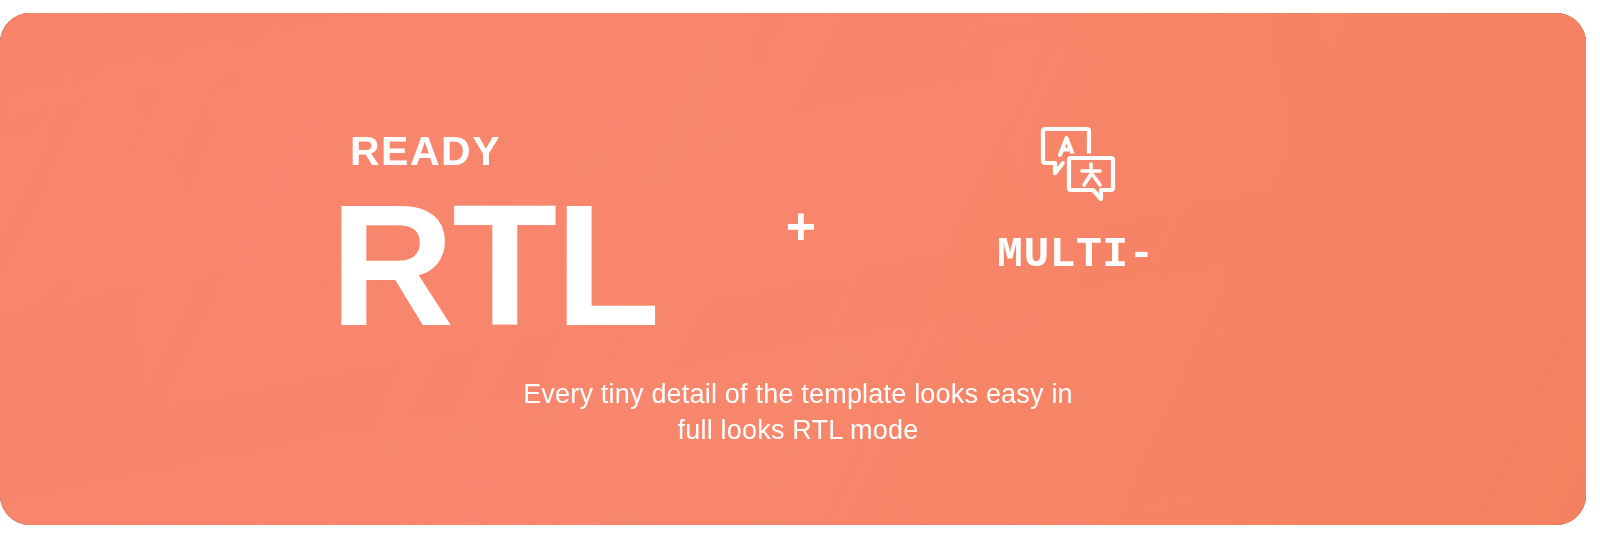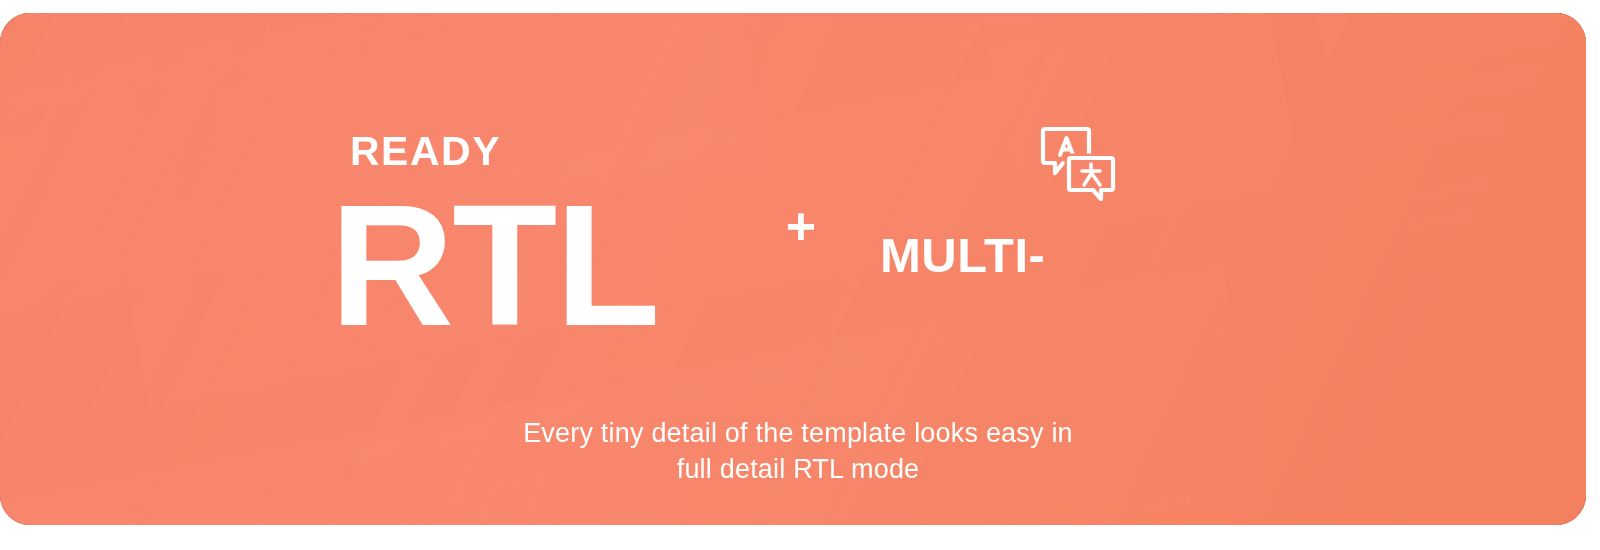--- a/index.html
+++ b/index.html
@@ -167,40 +167,40 @@
     top: 112px;
     width: 78px;
     height: 78px;
   }
 
   .multi-lang {
     position: absolute;
     left: 880px;
     top: 215px;
     width: 392px;
-    text-align: left;
-    font-size: 49px;
+    text-align: center;
+    font-size: 43px;
     font-weight: 700;
     color: #ffffff;
     line-height: 54px;
     letter-spacing: 0.5px;
+    font-family: Liberation Mono, monospace;
   }
 
   .subtitle {
     position: absolute;
     left: 298px;
     top: 363px;
     width: 1000px;
     text-align: center;
     font-size: 27px;
     font-weight: 300;
     color: #ffffff;
     line-height: 36px;
     letter-spacing: 0.2px;
-    margin-top: 39px;
   }
 </style>
 </head>
 <body>
 
 <div class="banner-wrap">
 
   <div class="banner-bg"></div>
 
   <div class="watermark-layer">
@@ -274,17 +274,17 @@
         <path d="M51 39 V43 M42 46 H60 M53 46 L44 60 M50 46 L60 60" fill="none" stroke="#ffffff" stroke-width="3.6" stroke-linejoin="round" stroke-linecap="round"></path>
       </svg>
     </div>
 
     <div class="multi-lang">
       <span>MULTI-</span><br>
     </div>
 
     <div class="subtitle">
       <span>Every tiny detail of the template looks easy in</span><br>
-      <span>full detail RTL mode</span>
+      <span>full looks RTL mode</span>
     </div>
 
   </div>
 </div>
 
 </body></html>

